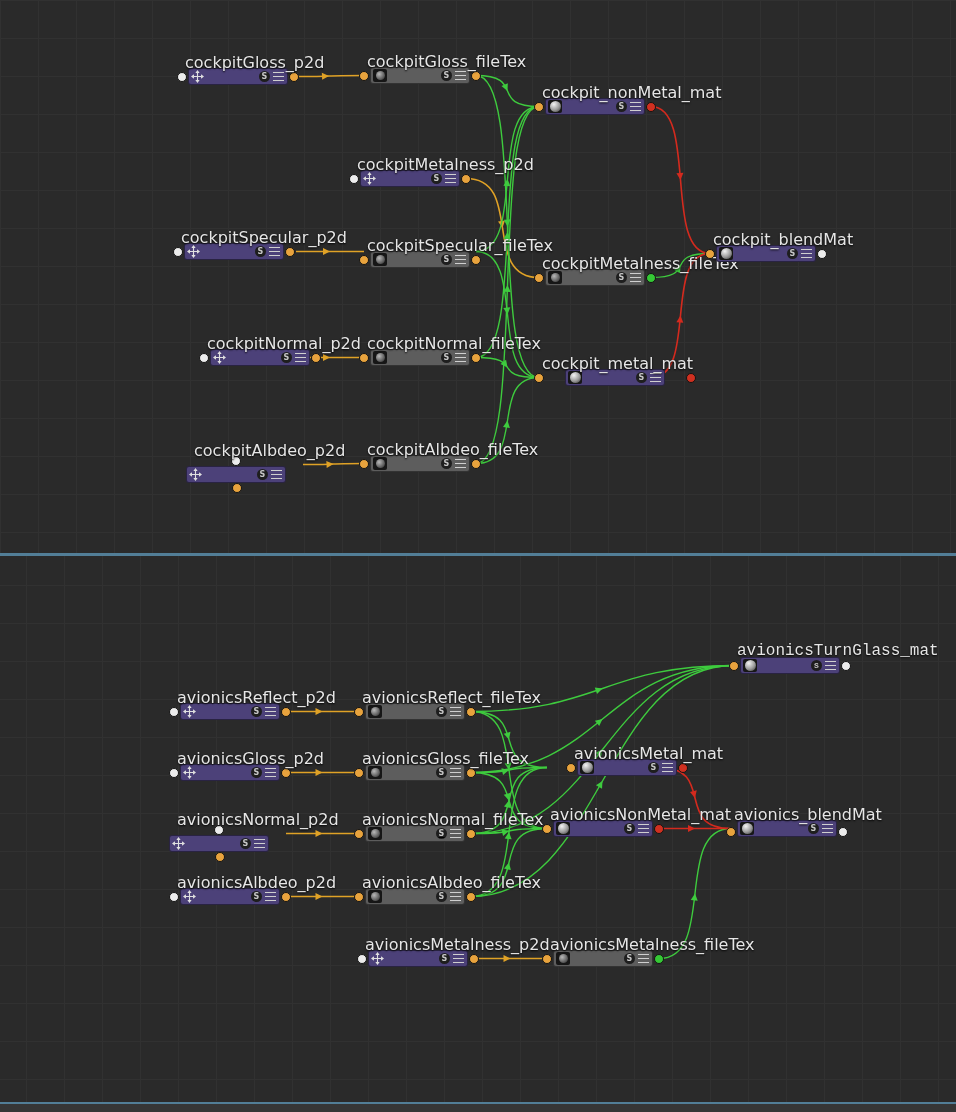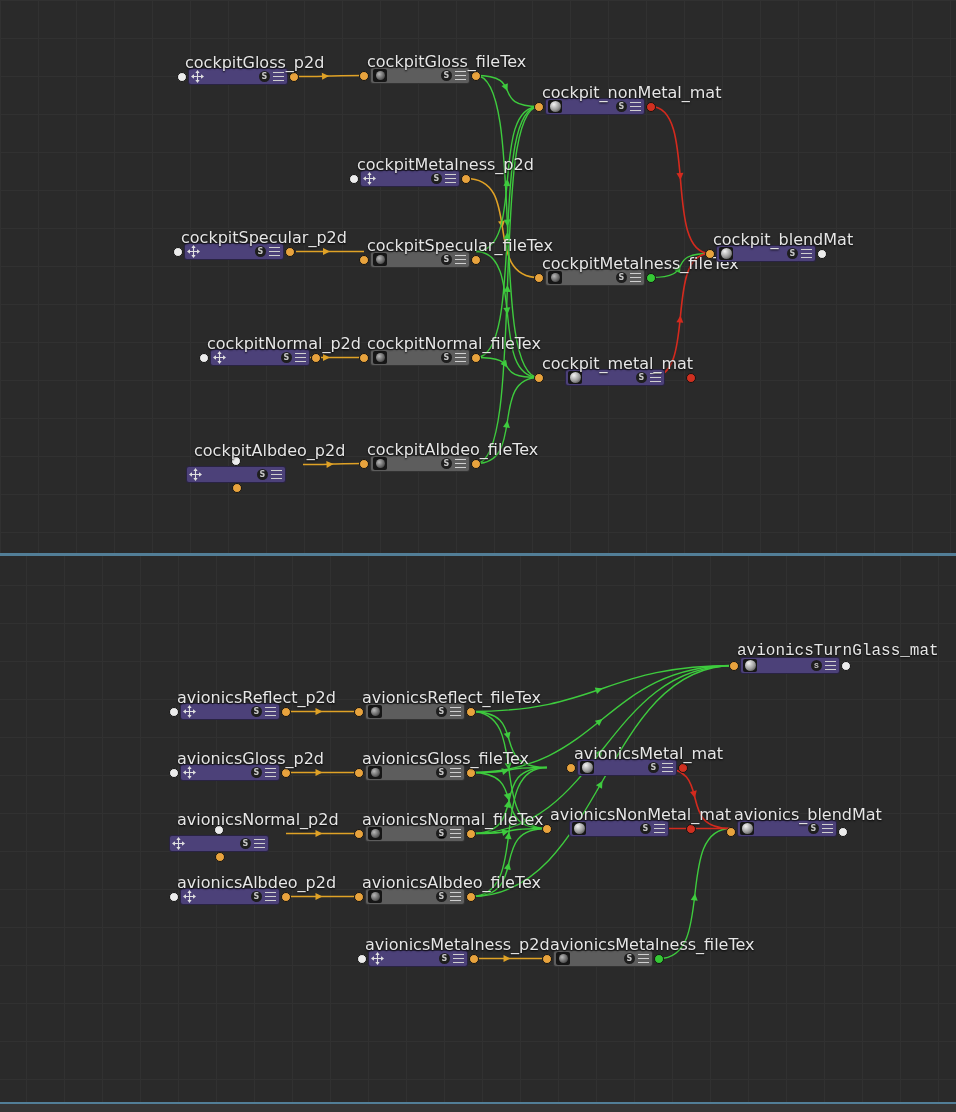--- a/index.html
+++ b/index.html
@@ -430,21 +430,21 @@
         <span class="bar">
           <span class="thumb file-thumb">
             <span class="circ"></span>
           </span>
           <span class="flex"></span>
           <span class="sbadge">S</span>
           <span class="menu"></span>
         </span>
         <span class="socket out orange"></span>
       </div>
-      <div class="node mat" style="left: 542px; top: 820px; gap: 16px;">
+      <div class="node mat" style="left: 542px; top: 820px;">
         <span class="label">avionicsNonMetal_mat</span>
         <span class="socket in orange"></span>
         <span class="bar">
           <span class="thumb mat-thumb">
             <span class="ball"></span>
           </span>
           <span class="flex"></span>
           <span class="sbadge">S</span>
           <span class="menu"></span>
         </span>

